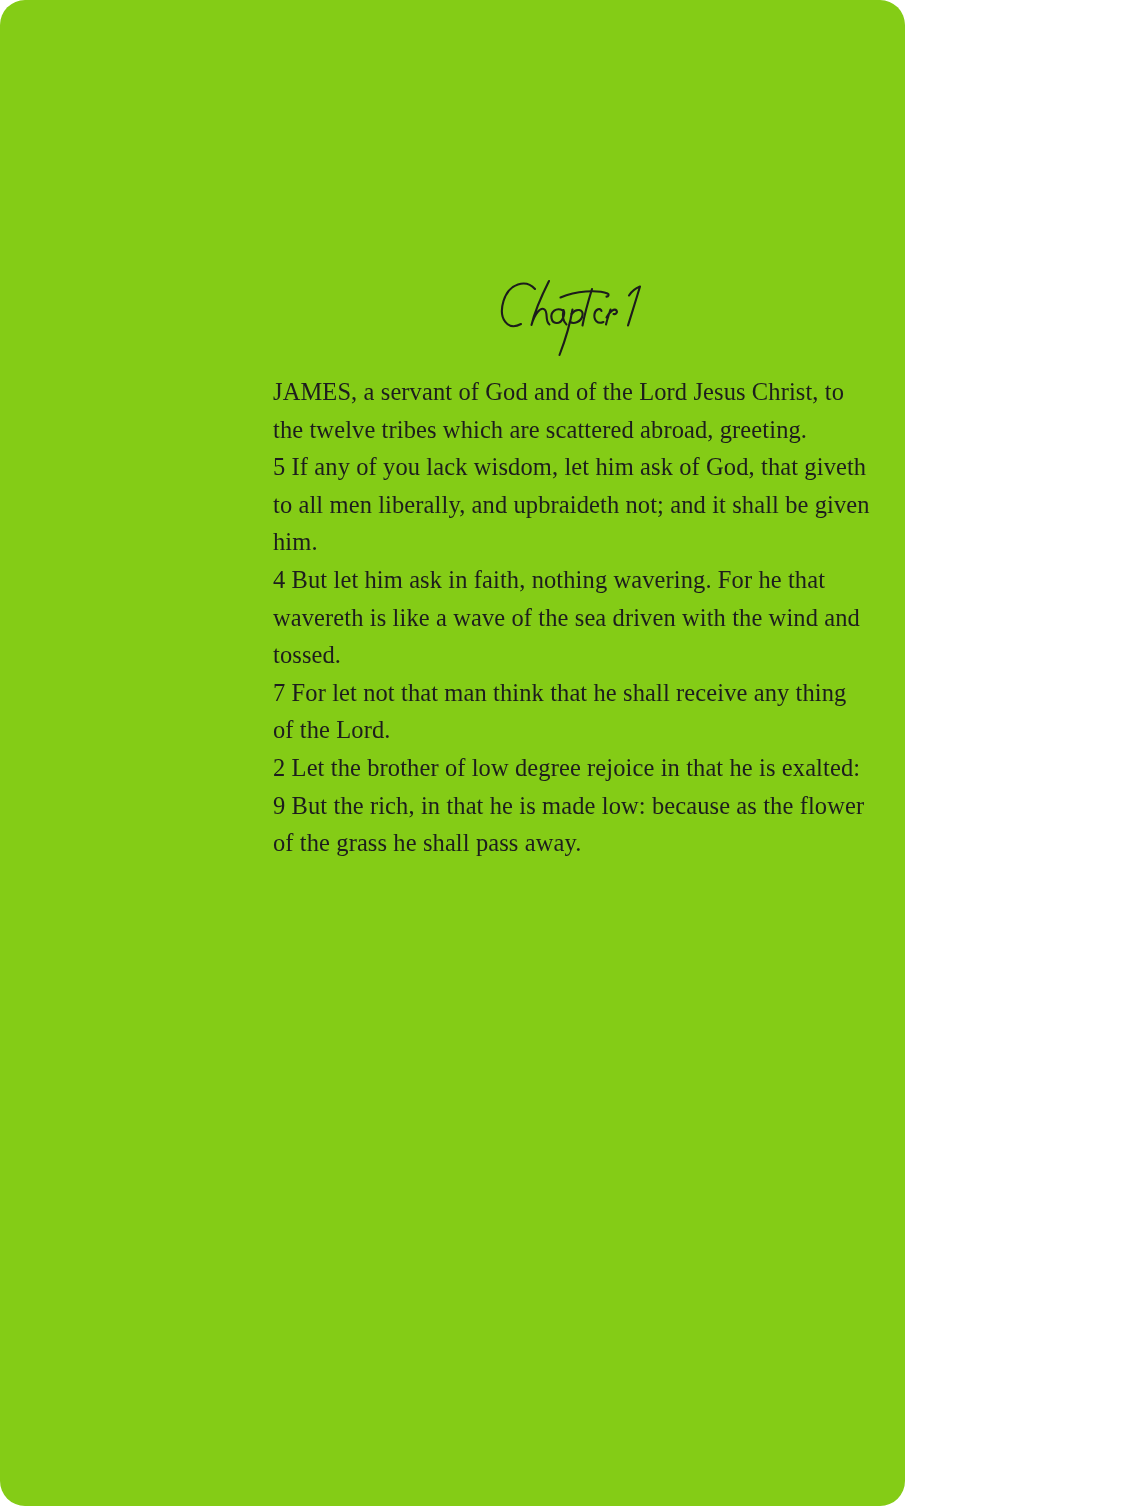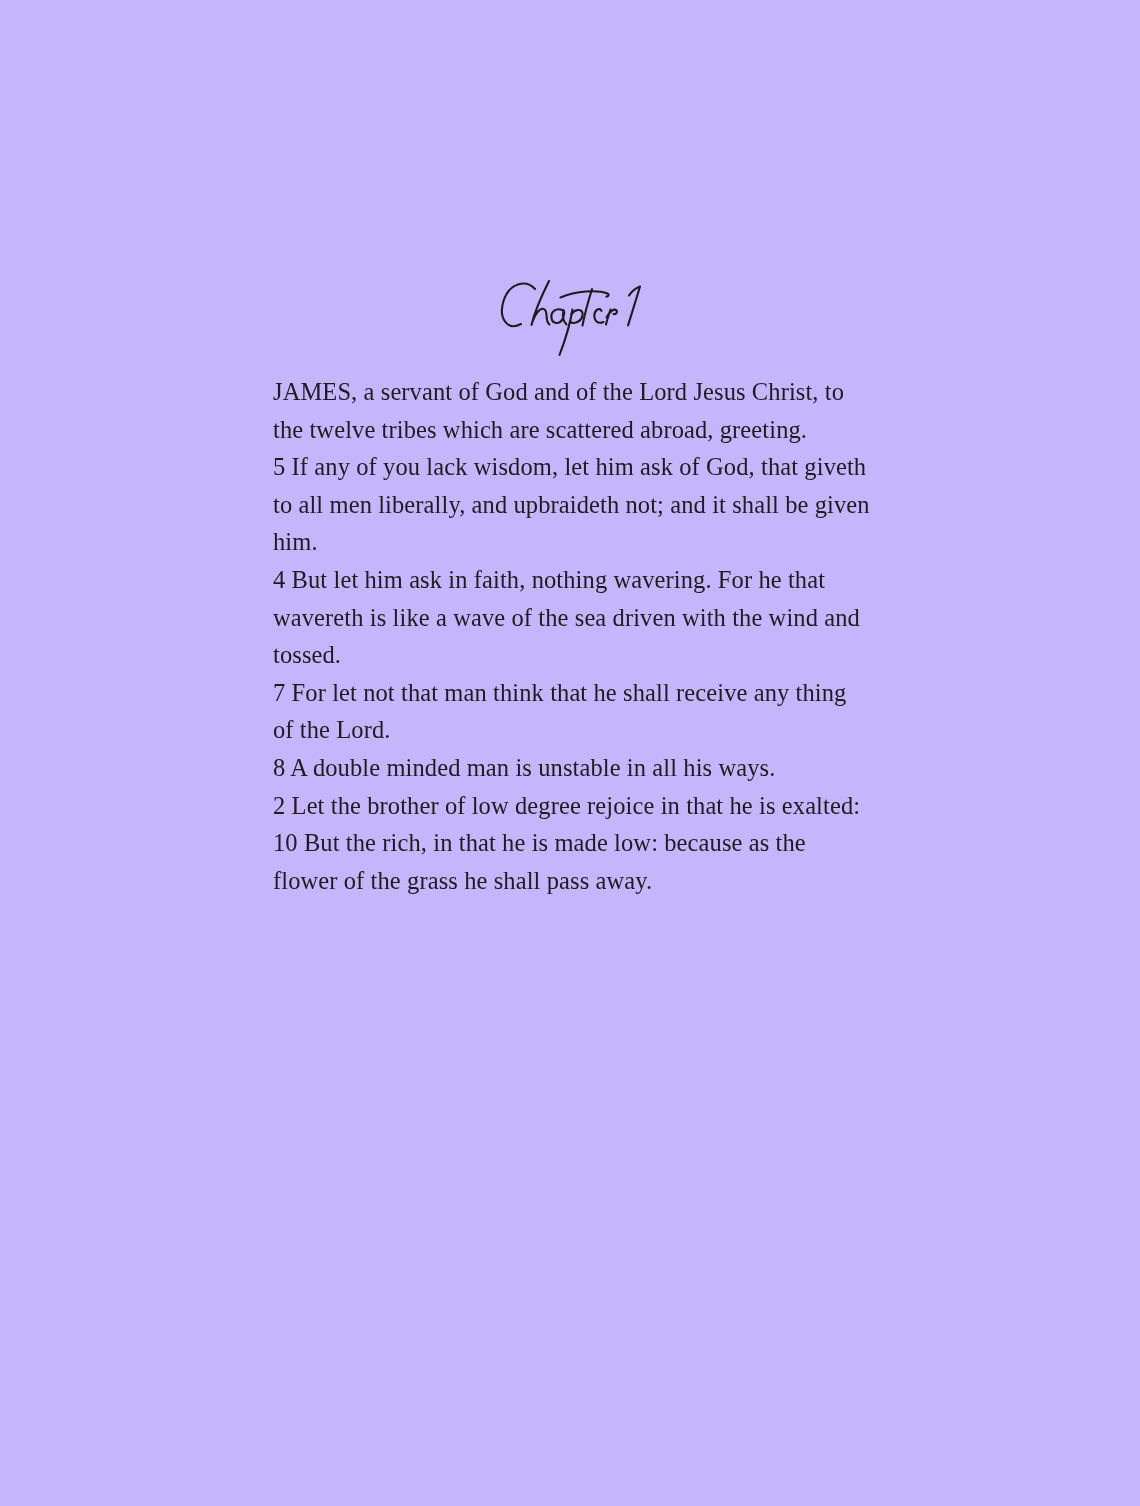--- a/index.html
+++ b/index.html
@@ -1,23 +1,24 @@
 <!DOCTYPE html>
 <html><head>
 <meta charset="utf-8">
 <style>
   html, body { margin: 0; padding: 0; }
   body { background: #ffffff; }
   .page {
     position: relative;
-    width: 1140px;
+    width: 905px;
     height: 1506px;
-    background: #c4b5fd;
+    background: #84cc16;
     overflow: hidden;
     font-family: "Liberation Serif", serif;
+    border-radius: 25px;
   }
   .content {
     position: absolute;
     left: 273px;
     top: 276px;
     width: 600px;
   }
   .heading-wrap {
     width: 100%;
     display: flex;
@@ -71,19 +72,18 @@
 
         <path d="M 152 10.5 C 147 12.5 143.5 15.5 141 19.5 M 152 10.5 C 148 24 143.5 38 140 49.5"></path>
       </svg>
     </div>
 
     <div class="verses">
       <p>JAMES, a servant of God and of the Lord Jesus Christ, to the twelve tribes which are scattered abroad, greeting.</p>
       <p>5 If any of you lack wisdom, let him ask of God, that giveth to all men liberally, and upbraideth not; and it shall be given him.</p>
       <p>4 But let him ask in faith, nothing wavering. For he that wavereth is like a wave of the sea driven with the wind and tossed.</p>
       <p>7 For let not that man think that he shall receive any thing of the Lord.</p>
-      <p>8 A double minded man is unstable in all his ways.</p>
       <p>2 Let the brother of low degree rejoice in that he is exalted:</p>
-      <p>10 But the rich, in that he is made low: because as the flower of the grass he shall pass away.</p>
+      <p>9 But the rich, in that he is made low: because as the flower of the grass he shall pass away.</p>
     </div>
 
   </div>
 </div>
 
 </body></html>

